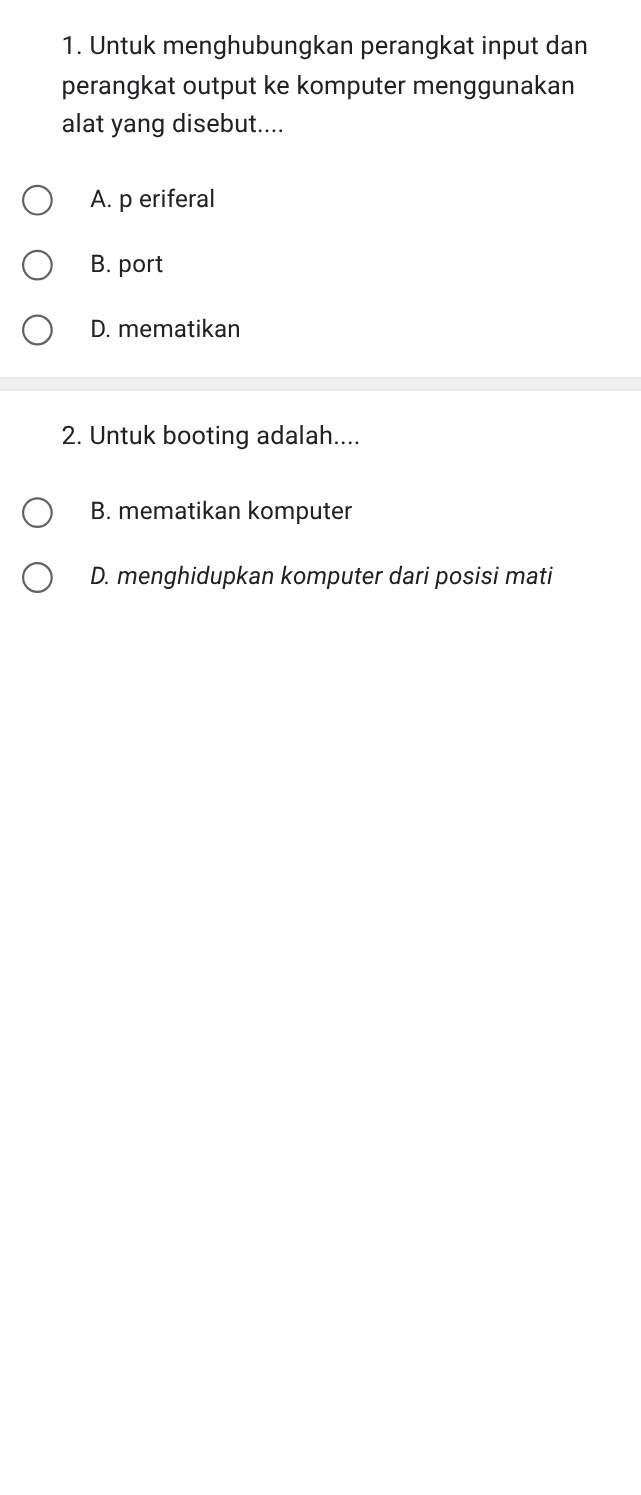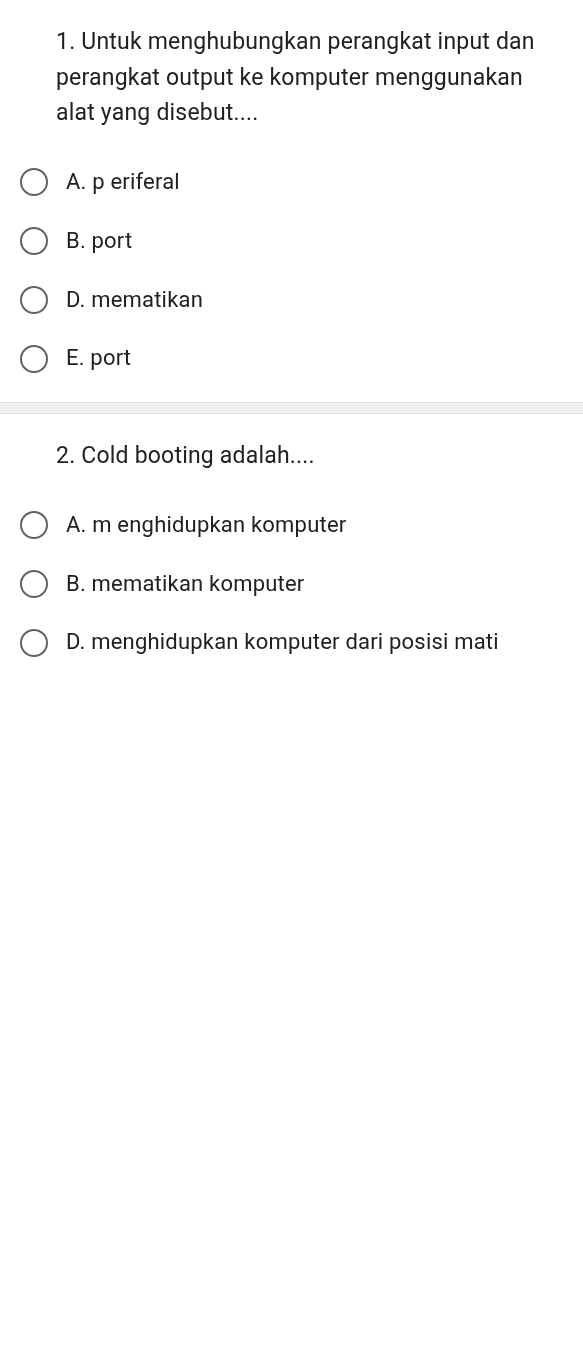--- a/index.html
+++ b/index.html
@@ -25,39 +25,40 @@
       margin-left: 36px;
     }
     .options {
       display: flex;
       flex-direction: column;
       gap: 28px;
     }
     .option-row {
       display: flex;
       align-items: center;
-      gap: 18px;
+      gap: 34px;
       cursor: pointer;
     }
     .radio-circle {
       flex-shrink: 0;
       width: 28px;
       height: 28px;
       border: 2.5px solid #5f6368;
       border-radius: 50%;
       background: transparent;
     }
     .option-label {
       font-size: 22px;
       color: #202124;
       line-height: 1.4;
       letter-spacing: 0.2px;
     }
     .option-row-multiline {
       align-items: center;
+      font-style: italic;
     }
     .divider {
       height: 12px;
       background: #f1f1f1;
       border-top: 1px solid #e0e0e0;
       border-bottom: 1px solid #e0e0e0;
     }
   </style>
 </head>
 <body>
@@ -73,39 +74,31 @@
       <span class="option-label">A.   p eriferal</span>
     </label>
     <label class="option-row">
       <span class="radio-circle"></span>
       <span class="option-label">B.   port</span>
     </label>
     <label class="option-row">
       <span class="radio-circle"></span>
       <span class="option-label">D.   mematikan</span>
     </label>
-    <label class="option-row">
-      <span class="radio-circle"></span>
-      <span class="option-label">E.   port</span>
-    </label>
   </div>
 </div>
 
 <div class="divider"></div>
 
 <div class="question-block">
   <div class="question-text">
     <span>2.</span>
-    <span>Cold   booting   adalah....</span>
+    <span>Untuk   booting   adalah....</span>
   </div>
   <div class="options">
-    <label class="option-row">
-      <span class="radio-circle"></span>
-      <span class="option-label">A.   m enghidupkan   komputer</span>
-    </label>
     <label class="option-row">
       <span class="radio-circle"></span>
       <span class="option-label">B.   mematikan   komputer</span>
     </label>
     <label class="option-row option-row-multiline">
       <span class="radio-circle"></span>
       <span class="option-label">D.   menghidupkan   komputer   dari posisi  mati</span>
     </label>
   </div>
 </div>

